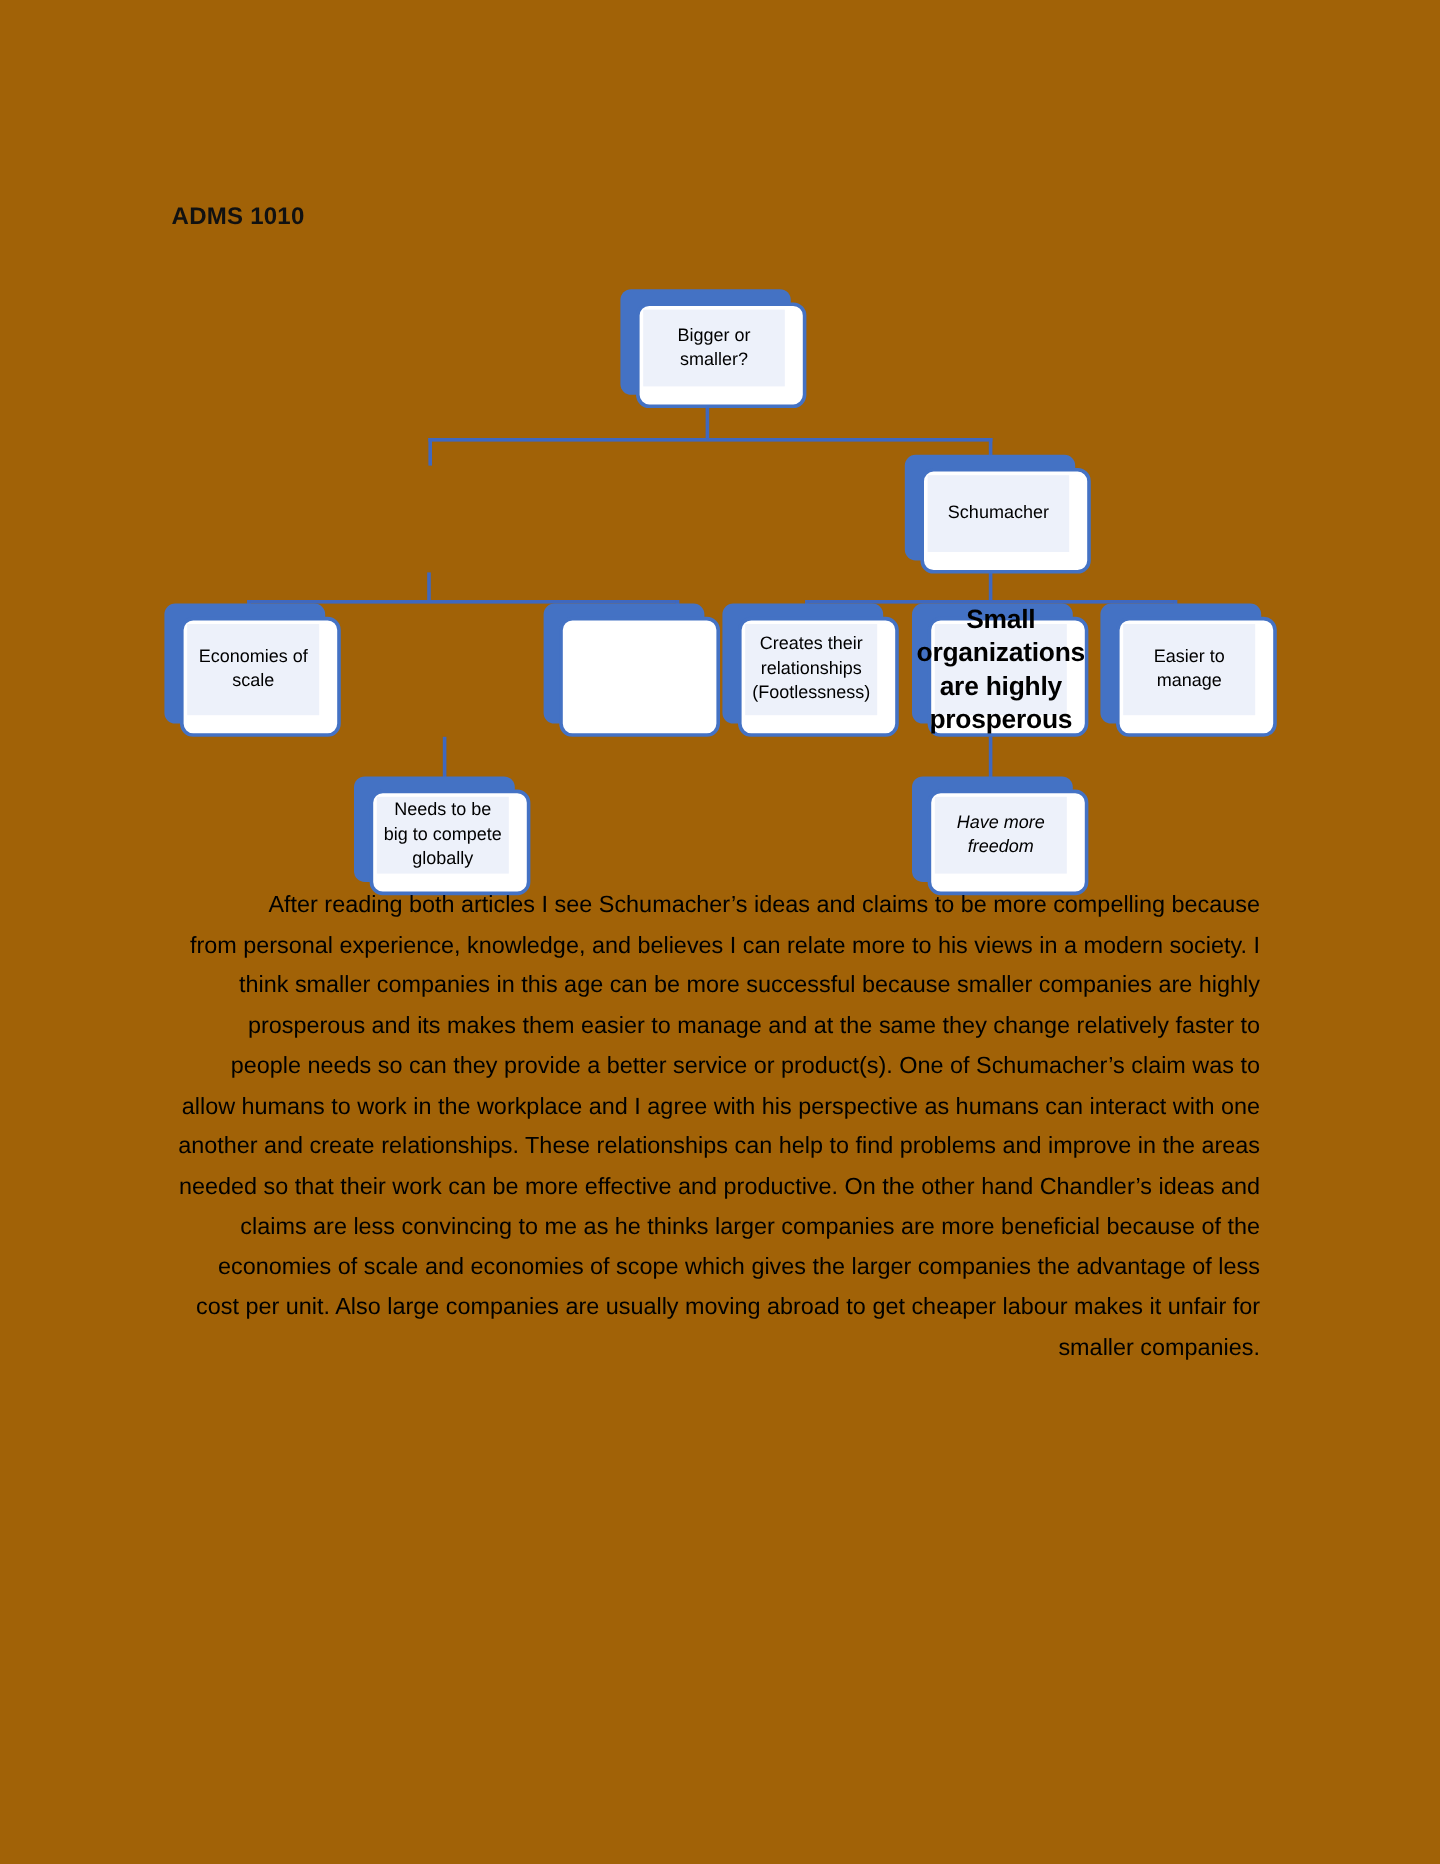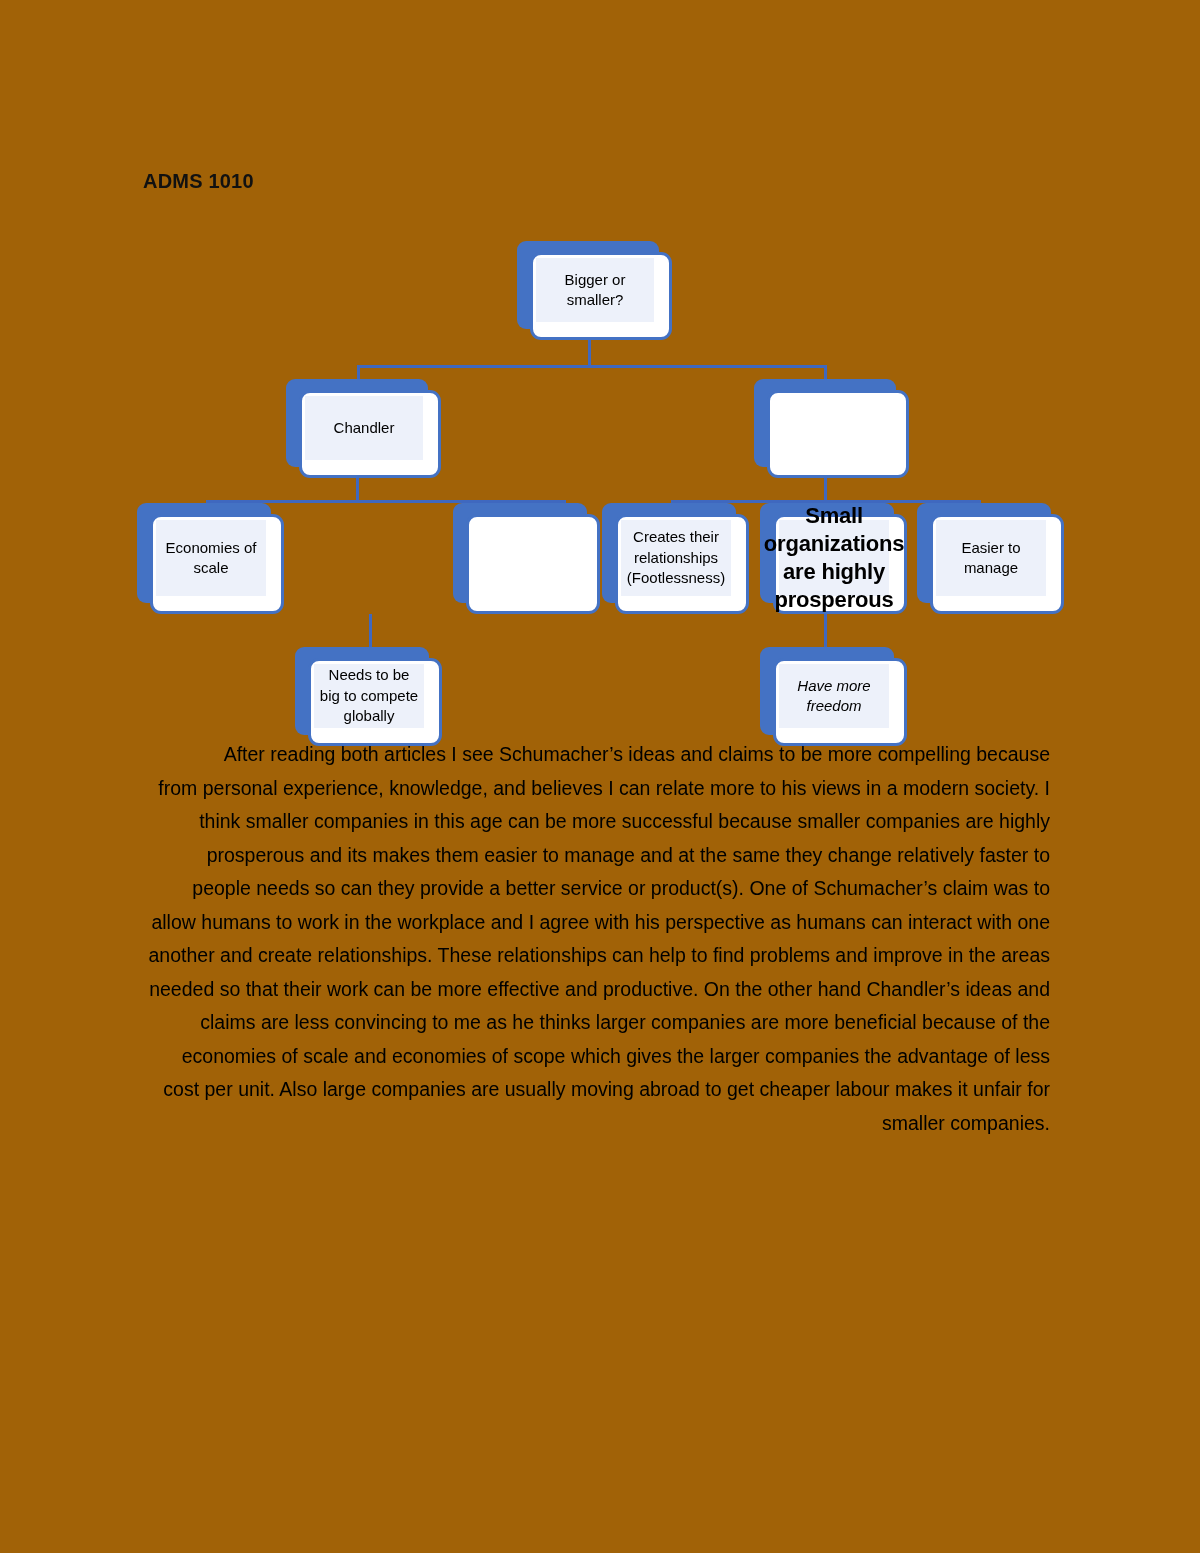--- a/index.html
+++ b/index.html
@@ -149,31 +149,27 @@
 
     <div class="node" style="left:530px; top:212px; width:142px; height:88px;">
       <div class="shadow"></div>
       <div class="card"></div>
       <div class="panel">
         <span class="label">Bigger or
 smaller?</span>
       </div>
     </div>
 
-    <div class="node" style="left:299px; top:350px; width:142px; height:88px;">
-      <div class="shadow"></div>
-      <div class="card"></div>
-      <div class="panel">
-        <span class="label">Chandler</span>
-      </div>
-    </div>
 
     <div class="node" style="left:767px; top:350px; width:142px; height:88px;">
       <div class="shadow"></div>
       <div class="card"></div>
+      <div class="panel">
+        <span class="label">Schumacher</span>
+      </div>
     </div>
 
     <div class="node" style="left:150px; top:474px; width:134px; height:100px;">
       <div class="shadow"></div>
       <div class="card"></div>
       <div class="panel">
         <span class="label">Economies of
 scale</span>
       </div>
     </div>

